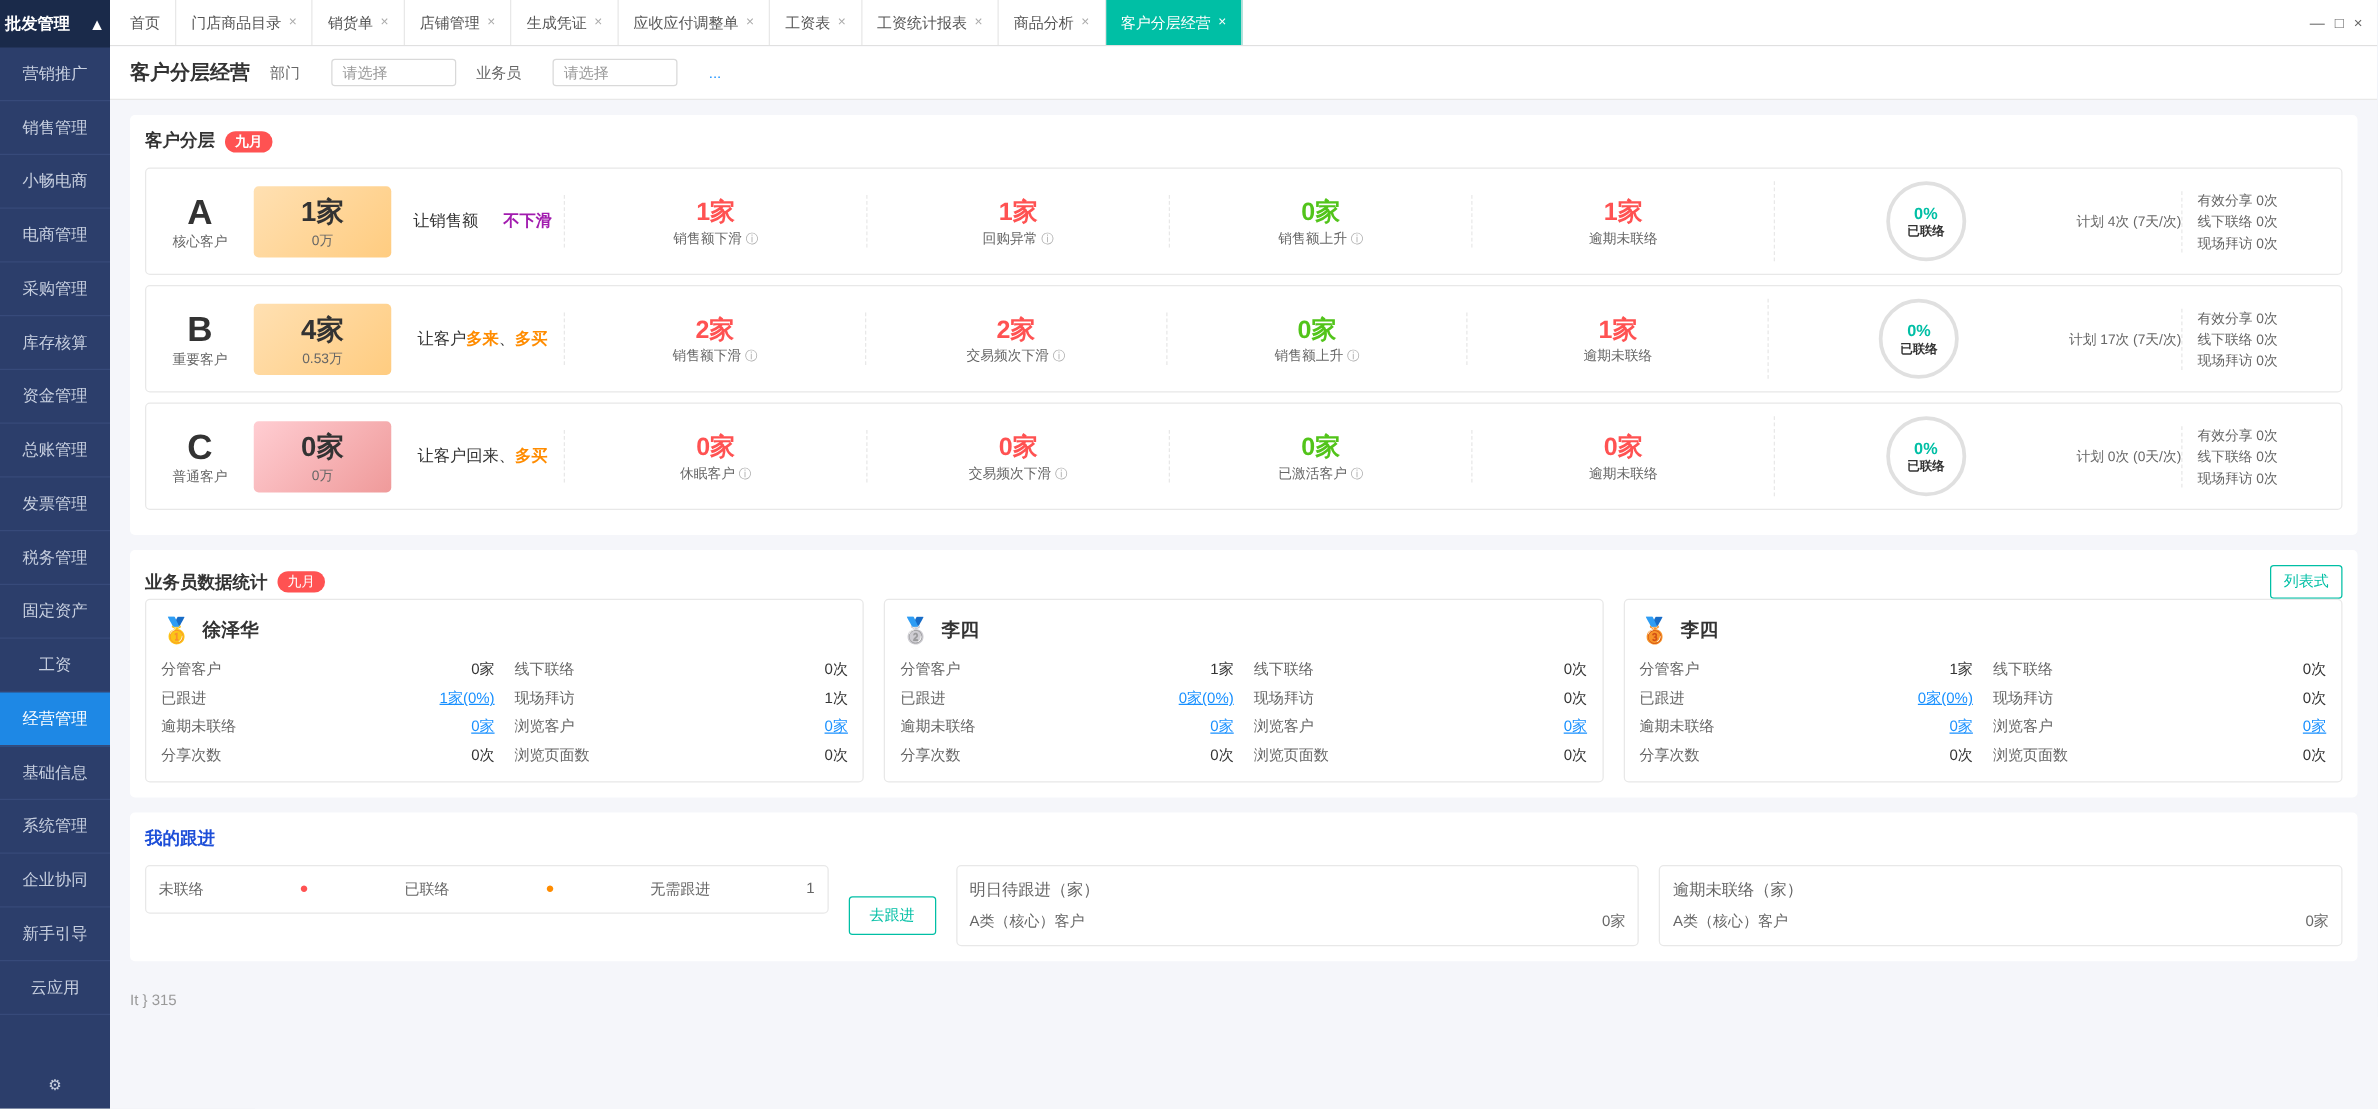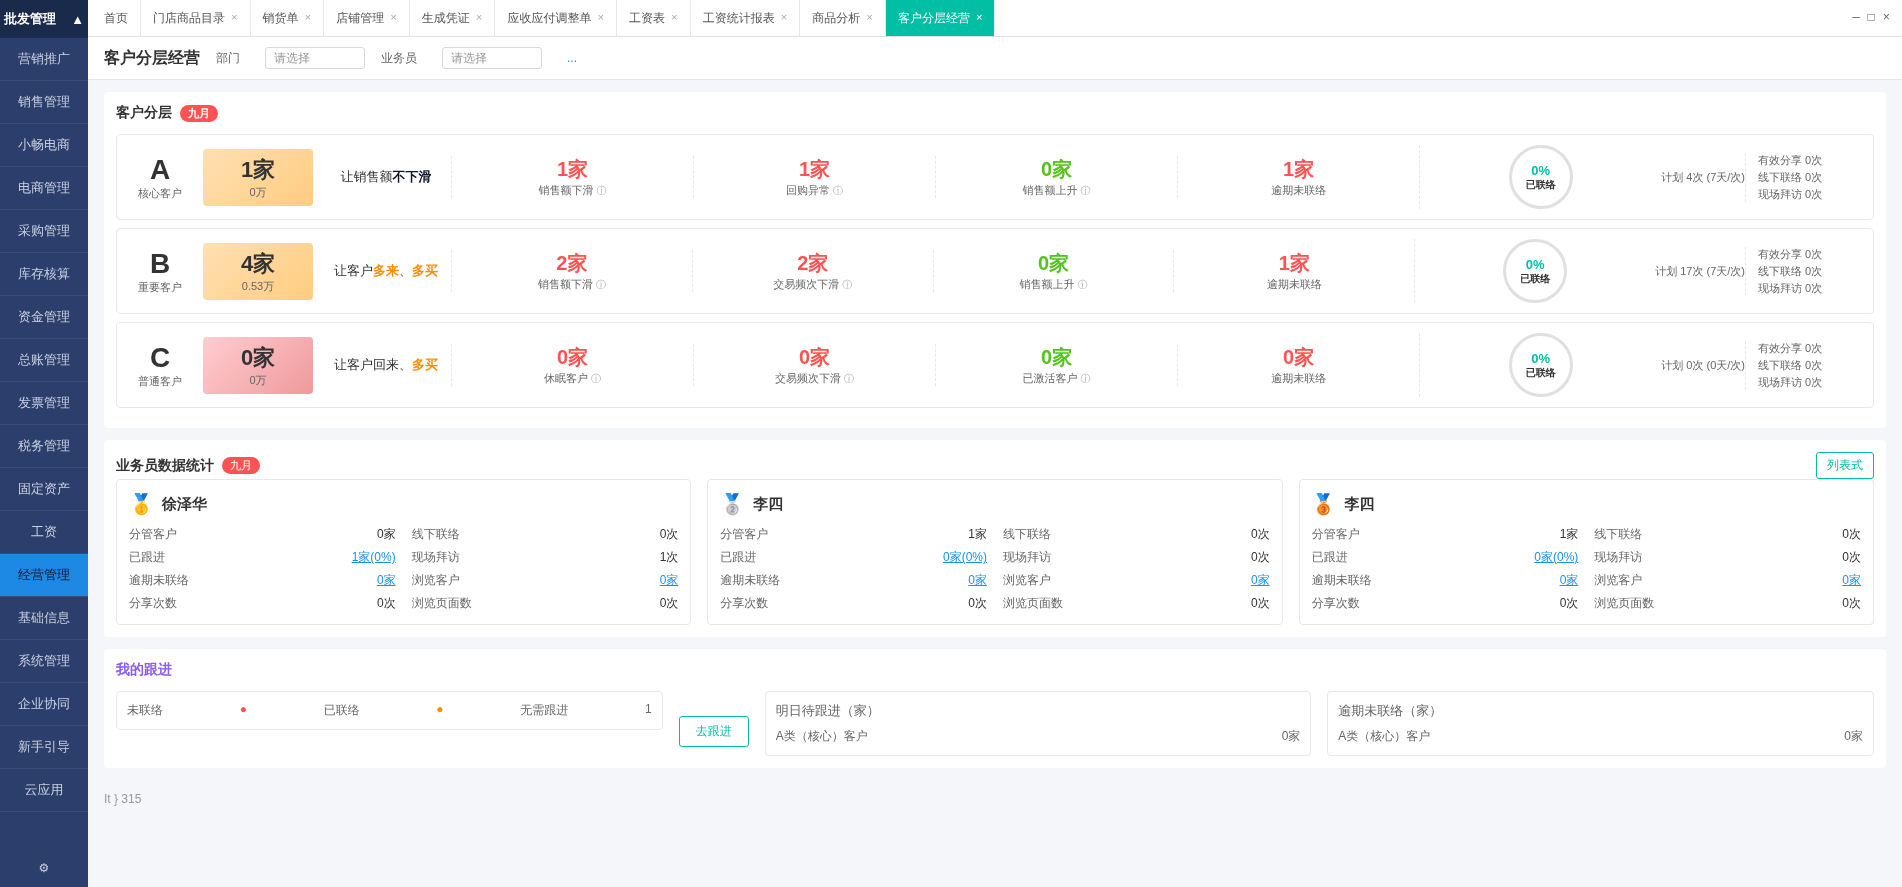--- a/index.html
+++ b/index.html
@@ -29,21 +29,21 @@
     }
     .sidebar-item {
       width: 100%;
       text-align: center;
       padding: 12px 4px;
       font-size: 13px;
       color: #c8d0e0;
       cursor: pointer;
       border-bottom: 1px solid #374a7a;
     }
-    .sidebar-item.active { background: #1e88e5; color: #0f172a; }
+    .sidebar-item.active { background: #1e88e5; color: #ffffff; }
     .sidebar-gear {
       margin-top: auto;
       width: 100%;
       text-align: center;
       padding: 12px 4px;
       color: #c8d0e0;
       cursor: pointer;
     }
 
     
@@ -57,21 +57,20 @@
     
     .tab-bar {
       background: #fff;
       display: flex;
       align-items: center;
       border-bottom: 1px solid #e0e0e0;
       min-height: 36px;
       padding: 0 4px;
       overflow-x: auto;
       flex-shrink: 0;
-      font-family: Liberation Mono, monospace;
     }
     .tab-item {
       display: flex;
       align-items: center;
       padding: 6px 12px;
       font-size: 12px;
       color: #555;
       cursor: pointer;
       border-right: 1px solid #e8e8e8;
       white-space: nowrap;
@@ -194,21 +193,21 @@
     .tier-count-val { font-size: 11px; color: #666; }
 
     .tier-action {
       width: 130px;
       flex-shrink: 0;
       font-size: 13px;
       color: #333;
       text-align: center;
       padding: 0 8px;
     }
-    .highlight-red { color: #0f172a; font-weight: bold; }
+    .highlight-red { color: #a21caf; font-weight: bold; padding-left: 20px; }
     .highlight-orange { color: #ff8c00; font-weight: bold; }
 
     .tier-stat {
       flex: 1;
       display: flex;
       flex-direction: column;
       align-items: center;
       border-left: 1px dashed #e8e8e8;
       padding: 0 8px;
     }
@@ -329,21 +328,21 @@
     
     .followup-section {
       margin: 0 16px 12px;
       background: #fff;
       border-radius: 4px;
       padding: 12px;
     }
     .followup-header {
       font-size: 14px;
       font-weight: bold;
-      color: #8b5cf6;
+      color: #1d4ed8;
       margin-bottom: 12px;
     }
     .followup-card {
       border: 1px solid #e8e8e8;
       border-radius: 4px;
       padding: 10px;
     }
     .followup-card-title {
       font-size: 13px;
       color: #666;

